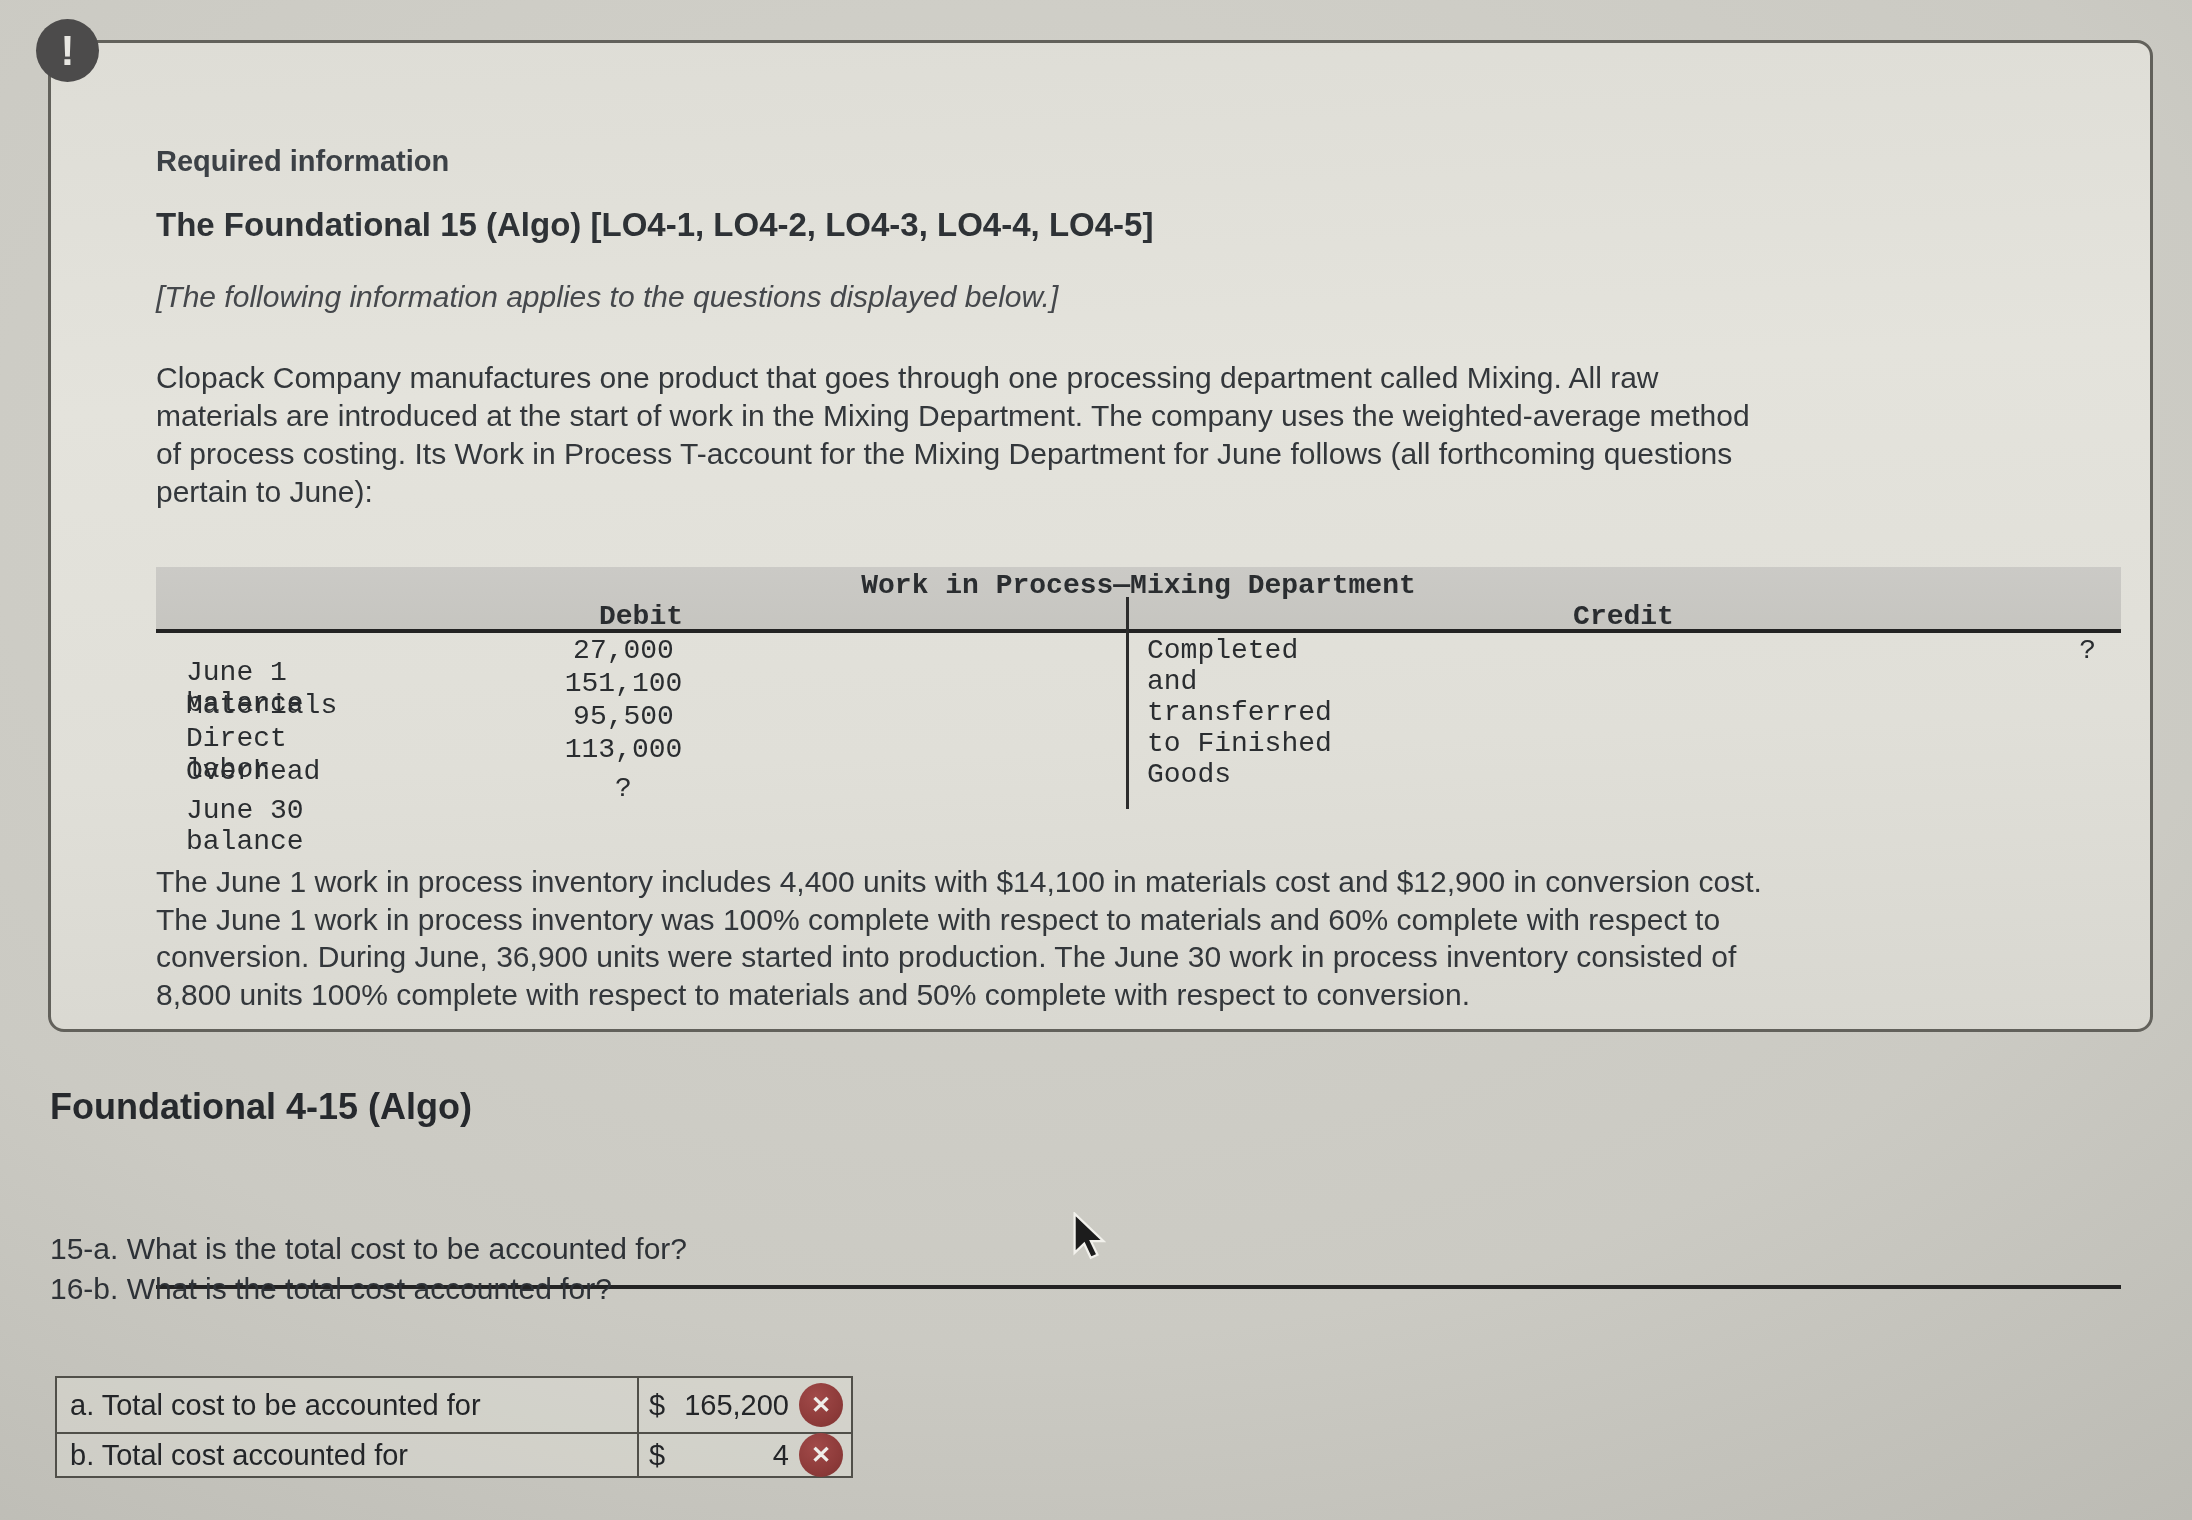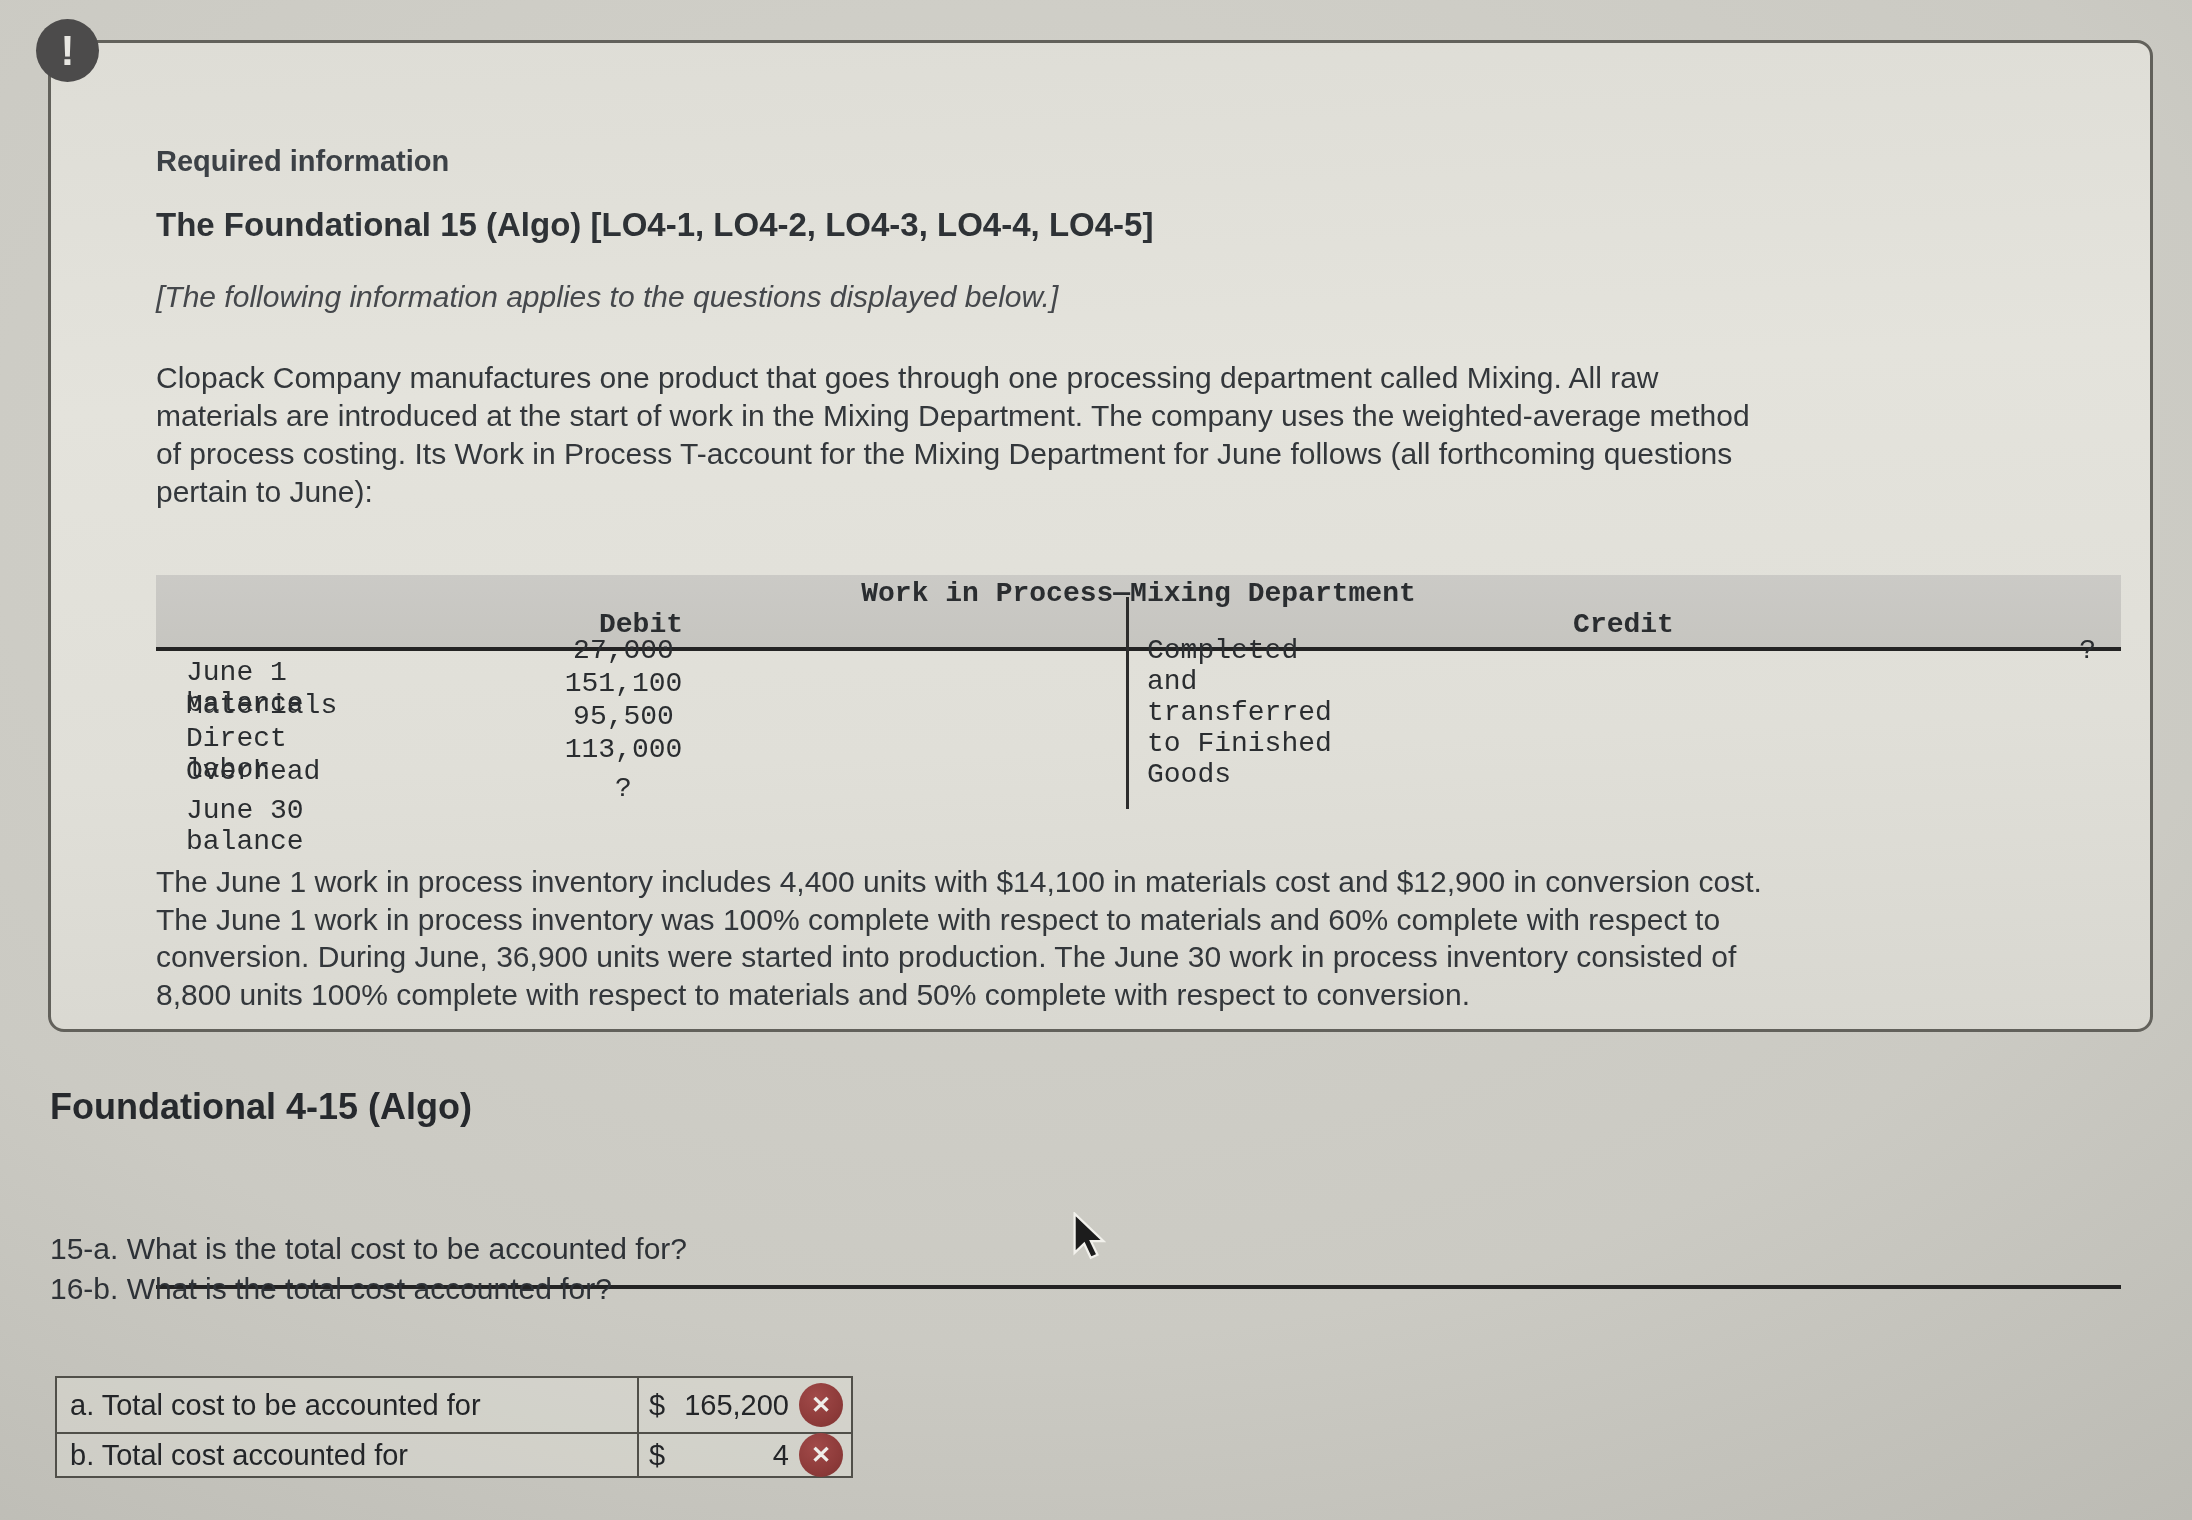--- a/index.html
+++ b/index.html
@@ -33,21 +33,21 @@
   .para-intro   { top: 316px; }
   .para-details { top: 820px; line-height: 37.5px; }
 
   
   .taccount {
     position: absolute; left: 105px; top: 520px; width: 1965px; height: 248px;
     font-family: "Liberation Mono", "DejaVu Sans Mono", monospace;
     font-size: 28px; color: #2a2d30;
   }
   .ta-band {
-    position: absolute; left: 0; top: 12px; width: 100%; height: 76px;
+    position: absolute; left: 0; top: 4px; width: 100%; height: 66px;
     background: linear-gradient(180deg, #cbcac6 0%, #c6c5c0 100%);
     border-bottom: 4px solid #232323;
   }
   .ta-title  { position: absolute; left: 0; top: 3px; width: 100%; text-align: center; font-weight: bold; font-size: 28px; }
   .ta-debit  { position: absolute; left: 0;     top: 34px; width: 970px;  text-align: center; font-weight: bold; }
   .ta-credit { position: absolute; left: 970px; top: 34px; width: 995px;  text-align: center; font-weight: bold; }
   .ta-divider {
     position: absolute; left: 970px; top: 34px; width: 3px; height: 212px; background: #2c2c2c;
   }
   .ta-row { position: absolute; height: 33px; }

